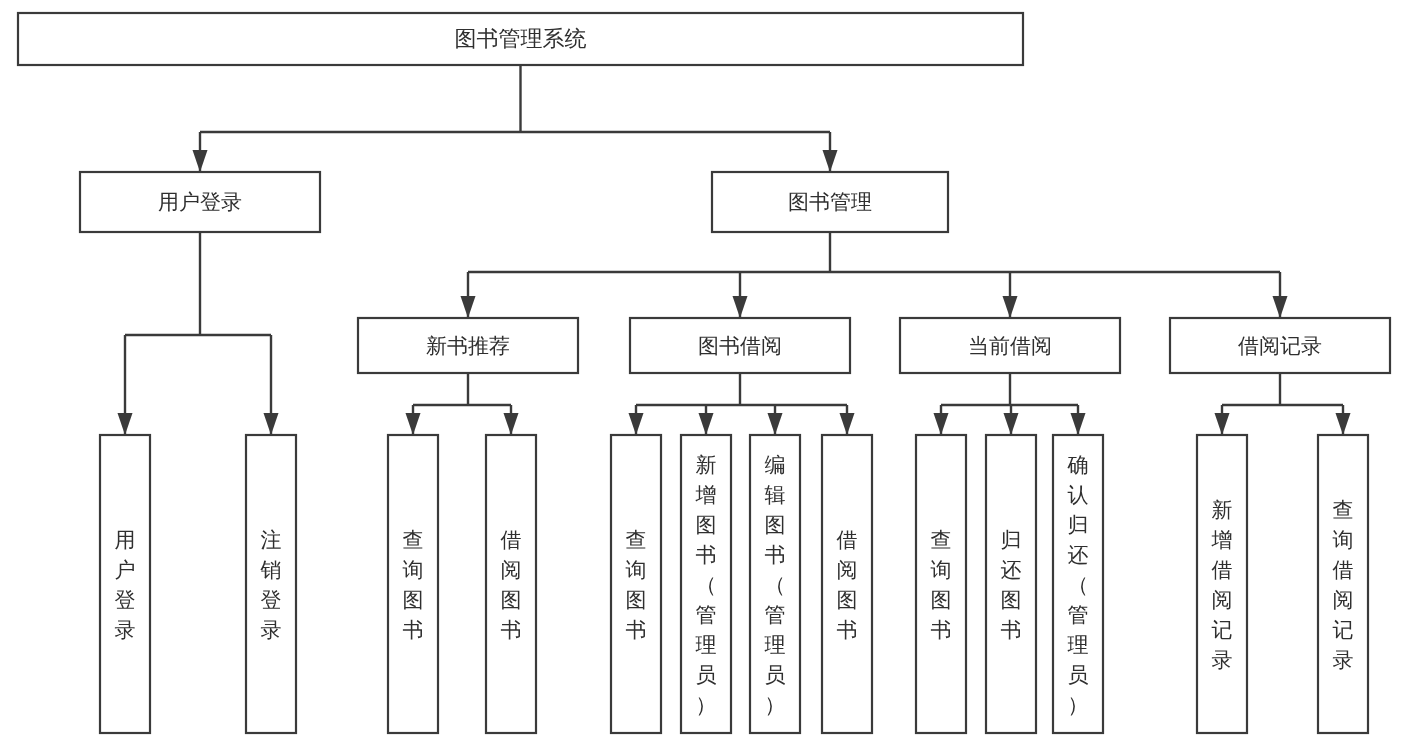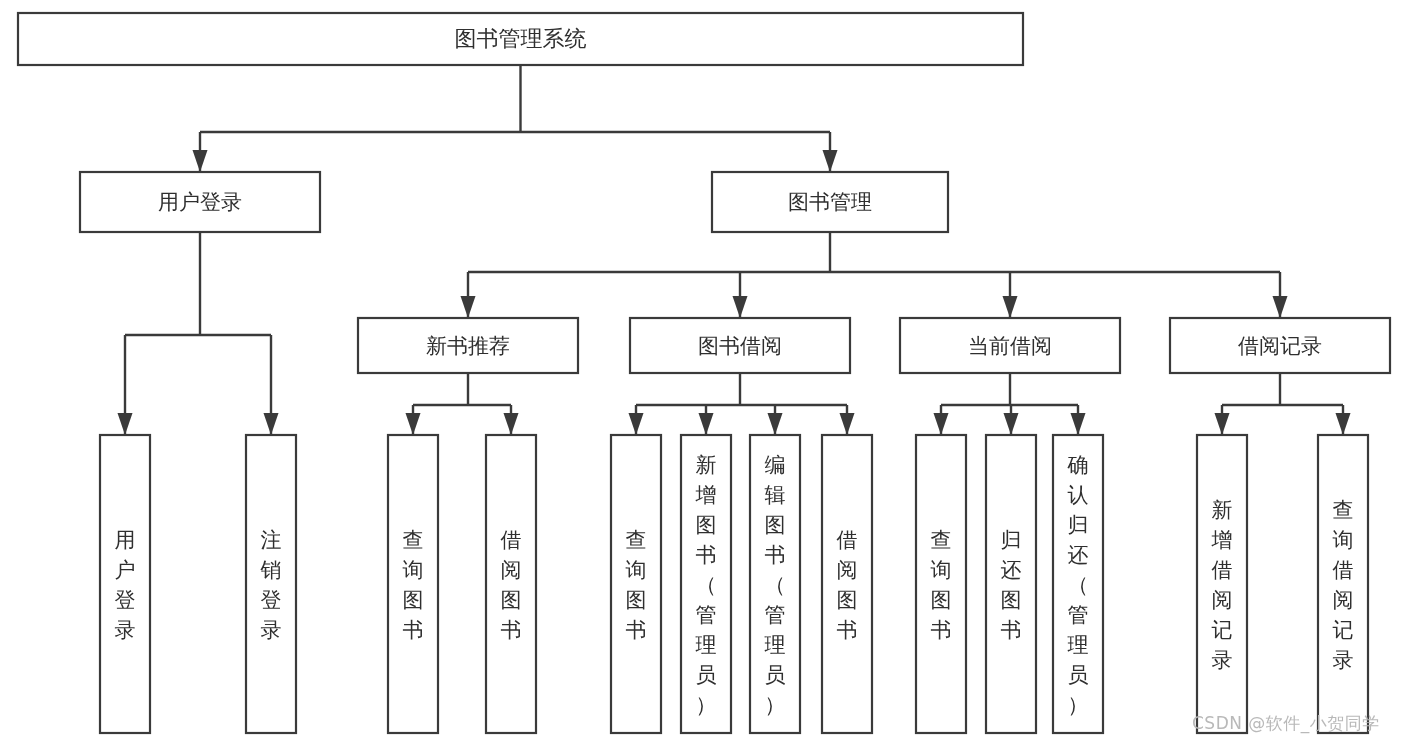--- a/index.html
+++ b/index.html
@@ -162,14 +162,13 @@
         <g>
           <rect x="1197" y="435" width="50" height="298" class="box-rect"></rect>
           <text x="1222" class="lbl lbl-v"><tspan x="1222" y="517.4">新</tspan><tspan x="1222" y="547.4">增</tspan><tspan x="1222" y="577.4">借</tspan><tspan x="1222" y="607.4">阅</tspan><tspan x="1222" y="637.4">记</tspan><tspan x="1222" y="667.4">录</tspan></text>
         </g>
         <g>
           <rect x="1318" y="435" width="50" height="298" class="box-rect"></rect>
           <text x="1343" class="lbl lbl-v"><tspan x="1343" y="517.4">查</tspan><tspan x="1343" y="547.4">询</tspan><tspan x="1343" y="577.4">借</tspan><tspan x="1343" y="607.4">阅</tspan><tspan x="1343" y="637.4">记</tspan><tspan x="1343" y="667.4">录</tspan></text>
         </g>
       </g>
     </svg>
-  <div class="watermark">CSDN @软件_小贺同学</div>
 </div>
 
 </body></html>

